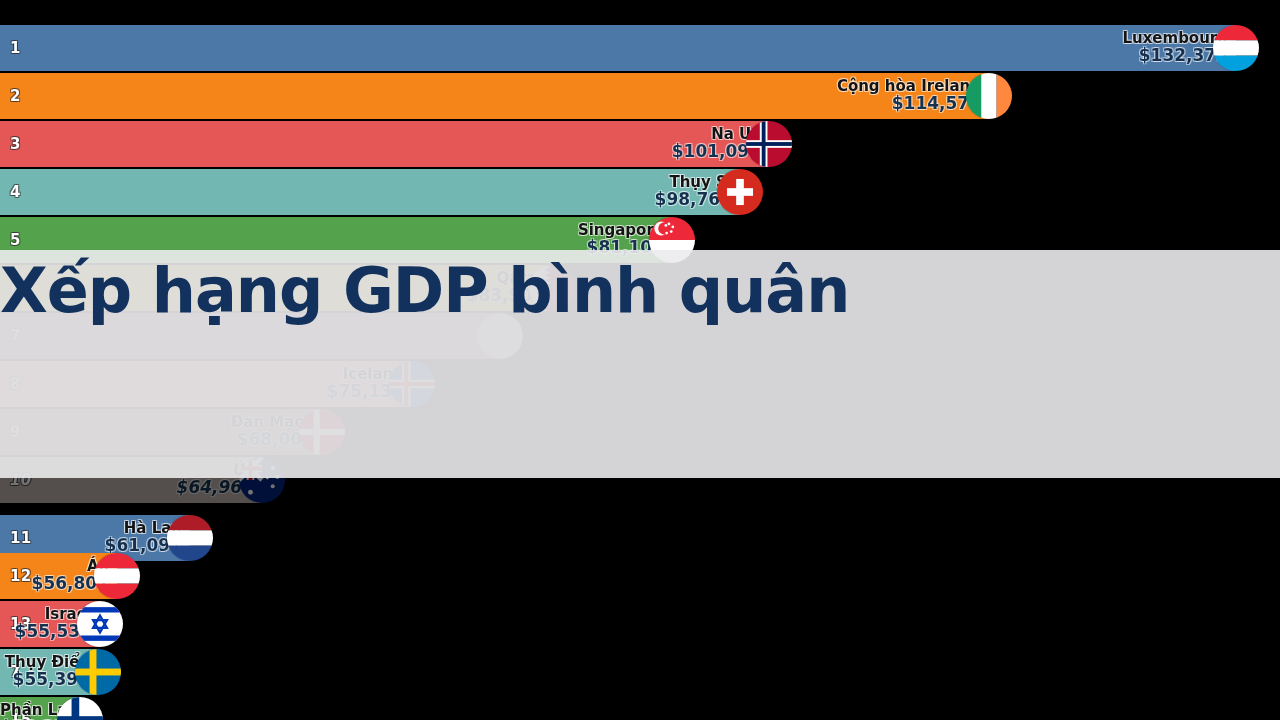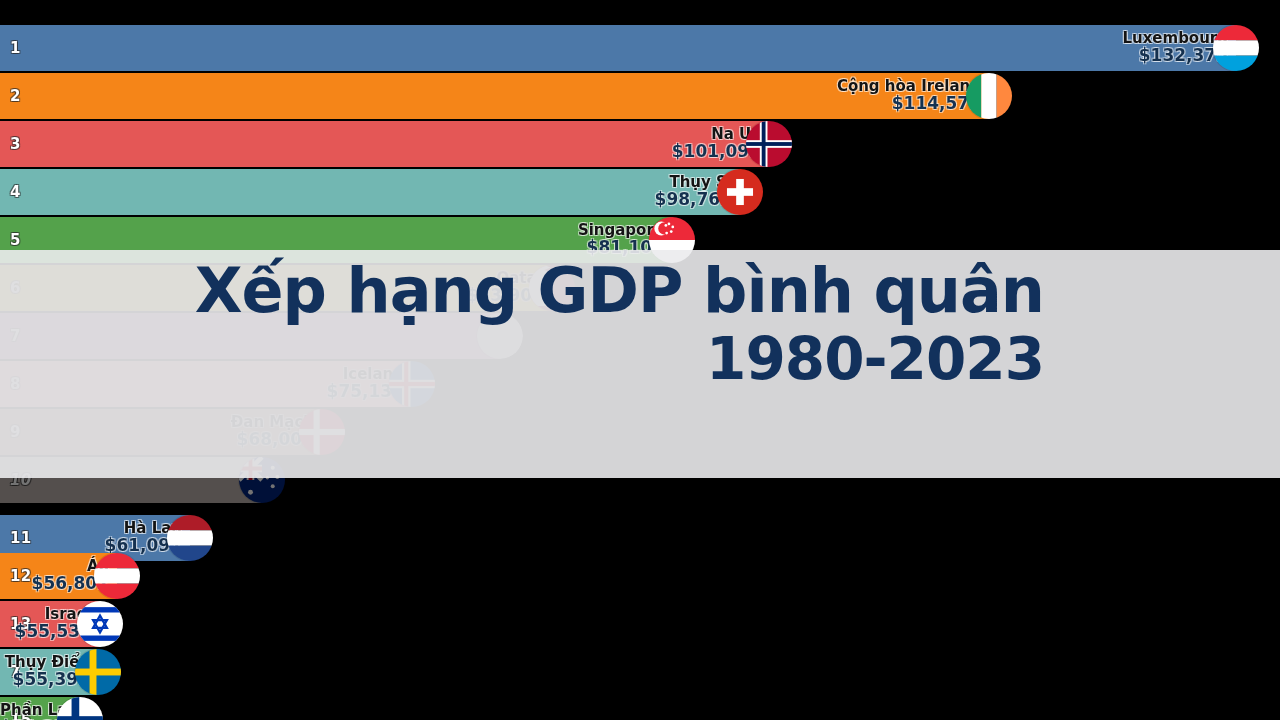--- a/index.html
+++ b/index.html
@@ -111,21 +111,21 @@
     height: 228px;
     background: rgba(235,235,237,0.90);
     z-index: 5;
   }
   #title {
     position: absolute;
     left: 0;
     top: 258px;
     width: 1044px;
     z-index: 6;
-    text-align: right;
+    text-align: left;
     color: #12315c;
     font-family: "DejaVu Sans", sans-serif;
     font-weight: bold;
     pointer-events: none;
   }
   #title .l1 {
     display: block;
     font-size: 62px;
     line-height: 1.05;
     letter-spacing: -1px;
@@ -298,20 +298,24 @@
           <svg viewBox="0 0 60 60">
             <rect width="60" height="60" fill="#c8102e"></rect>
             <rect x="19" width="8" height="60" fill="#fff"></rect>
             <rect y="26" width="60" height="8" fill="#fff"></rect>
           </svg>
         </div>
       </div>
       <div class="row" style="top: 442px; opacity: 0.45; font-style: italic;">
         <div class="bar" style="width: 262px; background: rgb(186, 176, 172);"></div>
         <span class="rank">10</span>
+        <div class="labelbox" style="left: 0px; width: 254px;">
+          <span class="cname">Úc</span>
+          <span class="cval">$64,965</span>
+        </div>
         <div class="flag" style="left: 239px;">
           <svg viewBox="0 0 60 60">
             <rect width="60" height="60" fill="#00247d"></rect>
             <rect width="30" height="30" fill="#00247d"></rect>
             <path d="M0 0 L30 30 M30 0 L0 30" stroke="#fff" stroke-width="6"></path>
             <path d="M15 0 v30 M0 15 h30" stroke="#fff" stroke-width="10"></path>
             <path d="M15 0 v30 M0 15 h30" stroke="#cf142b" stroke-width="5"></path>
             <circle cx="44" cy="14" r="2.6" fill="#fff"></circle>
             <circle cx="50" cy="26" r="2.6" fill="#fff"></circle>
             <circle cx="44" cy="38" r="2.6" fill="#fff"></circle>
@@ -396,17 +400,16 @@
             <rect y="25" width="60" height="10" fill="#003580"></rect>
           </svg>
         </div>
       </div>
     </div>
 
   <div id="overlay" style="background: rgb(235, 235, 237); opacity: 0.9;"></div>
 
   <div id="title" style="color: rgb(18, 49, 92);">
     <span class="l1">Xếp hạng GDP bình quân</span>
-    <span class="l2">1980-2023</span>
   </div>
 
   <div id="bottombar"></div>
 </div>
 
 </body></html>

